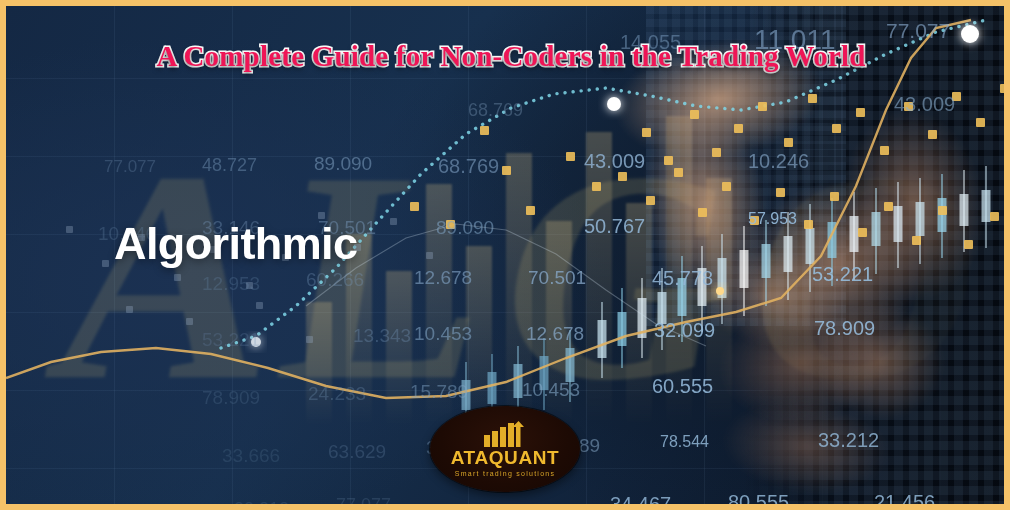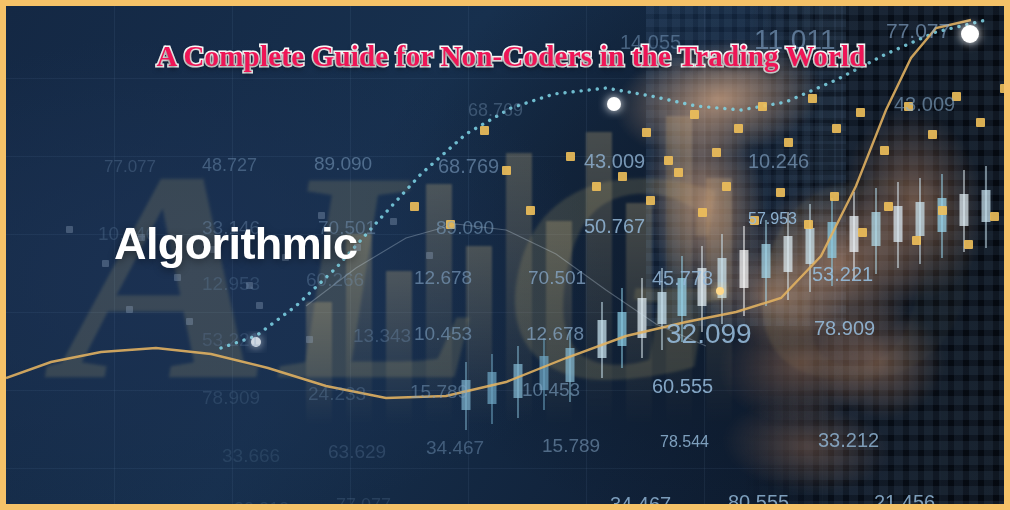--- a/index.html
+++ b/index.html
@@ -365,21 +365,21 @@
         <div class="num" style="left: 196px; top: 268px; font-size: 19px; color: rgba(110, 142, 176, 0.26);">12.953</div>
         <div class="num" style="left: 300px; top: 264px; font-size: 19px; color: rgba(118, 150, 184, 0.34);">60.266</div>
         <div class="num" style="left: 408px; top: 262px; font-size: 19px; color: rgba(130, 165, 198, 0.62);">12.678</div>
         <div class="num" style="left: 522px; top: 262px; font-size: 19px; color: rgba(138, 172, 205, 0.74);">70.501</div>
         <div class="num" style="left: 646px; top: 262px; font-size: 20px; color: rgba(148, 184, 216, 0.86);">45.778</div>
         <div class="num" style="left: 806px; top: 258px; font-size: 20px; color: rgba(150, 188, 220, 0.9);">53.221</div>
         <div class="num" style="left: 196px; top: 324px; font-size: 19px; color: rgba(108, 140, 174, 0.24);">53.221</div>
         <div class="num" style="left: 302px; top: 320px; font-size: 19px; color: rgba(118, 150, 184, 0.34); margin-left: 45px;">13.343</div>
         <div class="num" style="left: 408px; top: 318px; font-size: 19px; color: rgba(130, 165, 198, 0.58);">10.453</div>
         <div class="num" style="left: 520px; top: 318px; font-size: 19px; color: rgba(138, 172, 205, 0.7);">12.678</div>
-        <div class="num" style="left: 648px; top: 314px; font-size: 28px; color: rgba(150, 188, 220, 0.88); margin-left: 12px;">32.099</div>
+        <div class="num" style="left: 648px; top: 314px; font-size: 20px; color: rgba(150, 188, 220, 0.88);">32.099</div>
         <div class="num" style="left: 808px; top: 312px; font-size: 20px; color: rgba(150, 188, 220, 0.88);">78.909</div>
         <div class="num" style="left: 196px; top: 382px; font-size: 19px; color: rgba(108, 140, 174, 0.22);">78.909</div>
         <div class="num" style="left: 302px; top: 378px; font-size: 19px; color: rgba(116, 148, 182, 0.3);">24.233</div>
         <div class="num" style="left: 404px; top: 376px; font-size: 19px; color: rgba(128, 162, 196, 0.48);">15.789</div>
         <div class="num" style="left: 516px; top: 374px; font-size: 19px; color: rgba(135, 170, 202, 0.58);">10.453</div>
         <div class="num" style="left: 646px; top: 370px; font-size: 20px; color: rgba(150, 188, 220, 0.86);">60.555</div>
         <div class="num" style="left: 216px; top: 440px; font-size: 19px; color: rgba(106, 138, 172, 0.2);">33.666</div>
         <div class="num" style="left: 322px; top: 436px; font-size: 19px; color: rgba(114, 146, 180, 0.26);">63.629</div>
         <div class="num" style="left: 420px; top: 432px; font-size: 19px; color: rgba(126, 160, 194, 0.44);">34.467</div>
         <div class="num" style="left: 536px; top: 430px; font-size: 19px; color: rgba(134, 168, 200, 0.54);">15.789</div>
@@ -395,14 +395,27 @@
 
   <div class="title-bar">
     <span class="main-title">A Complete Guide for Non-Coders in the Trading World</span>
   </div>
 
   <div class="algo-head">
     <span>Algorithmic</span>
   </div>
 
 
+  <div class="logo">
+    <div class="logo-mark">
+      <svg viewBox="0 0 46 26" width="46" height="26">
+        <rect x="2" y="14" width="6" height="12" fill="#e3ae28"></rect>
+        <rect x="10" y="10" width="6" height="16" fill="#e3ae28"></rect>
+        <rect x="18" y="6" width="6" height="20" fill="#e3ae28"></rect>
+        <rect x="26" y="2" width="6" height="24" fill="#e3ae28"></rect>
+        <path d="M34 26 L34 6 L30.5 6 L36.5 0 L42 6 L38.5 6 L38.5 26 Z" fill="#e3ae28"></path>
+      </svg>
+    </div>
+    <div class="logo-name">ATAQUANT</div>
+    <div class="logo-tag">Smart trading solutions</div>
+  </div>
 
 </div>
 
 </body></html>

